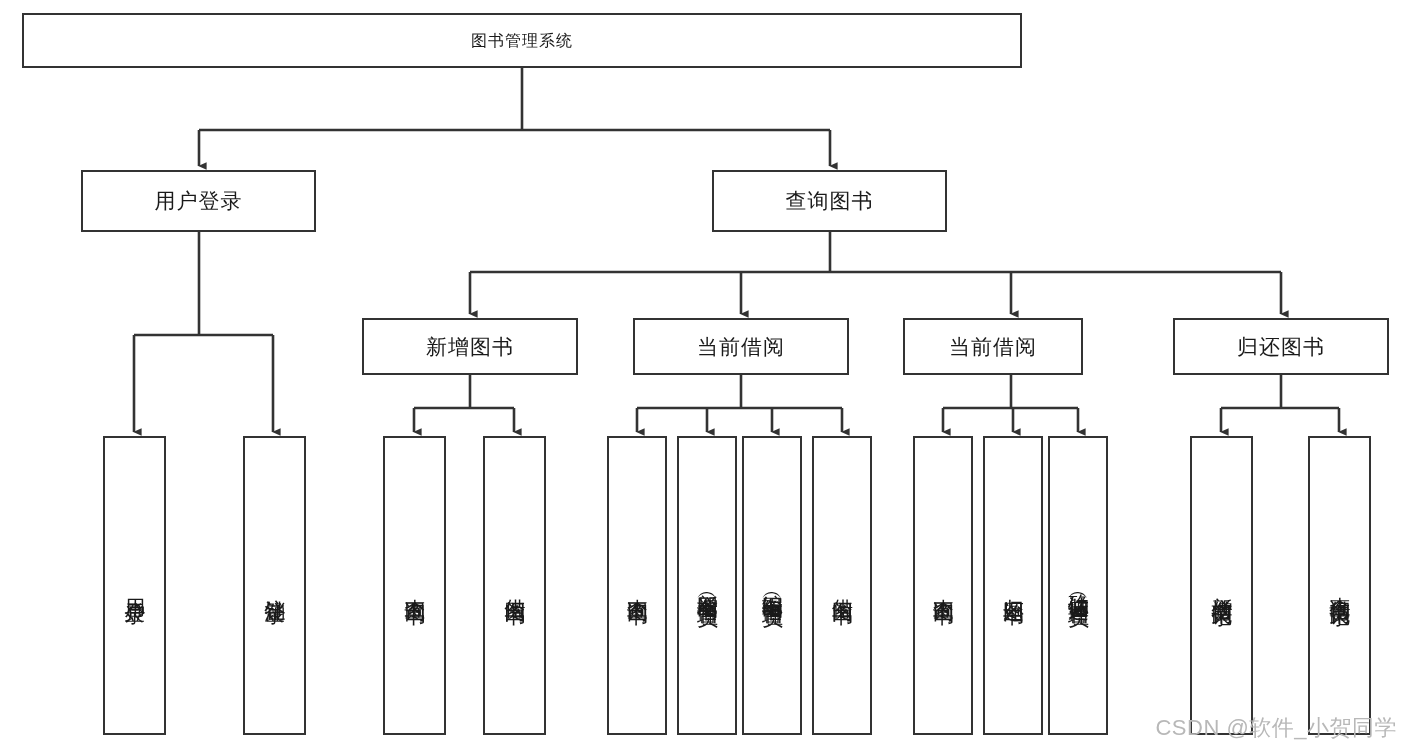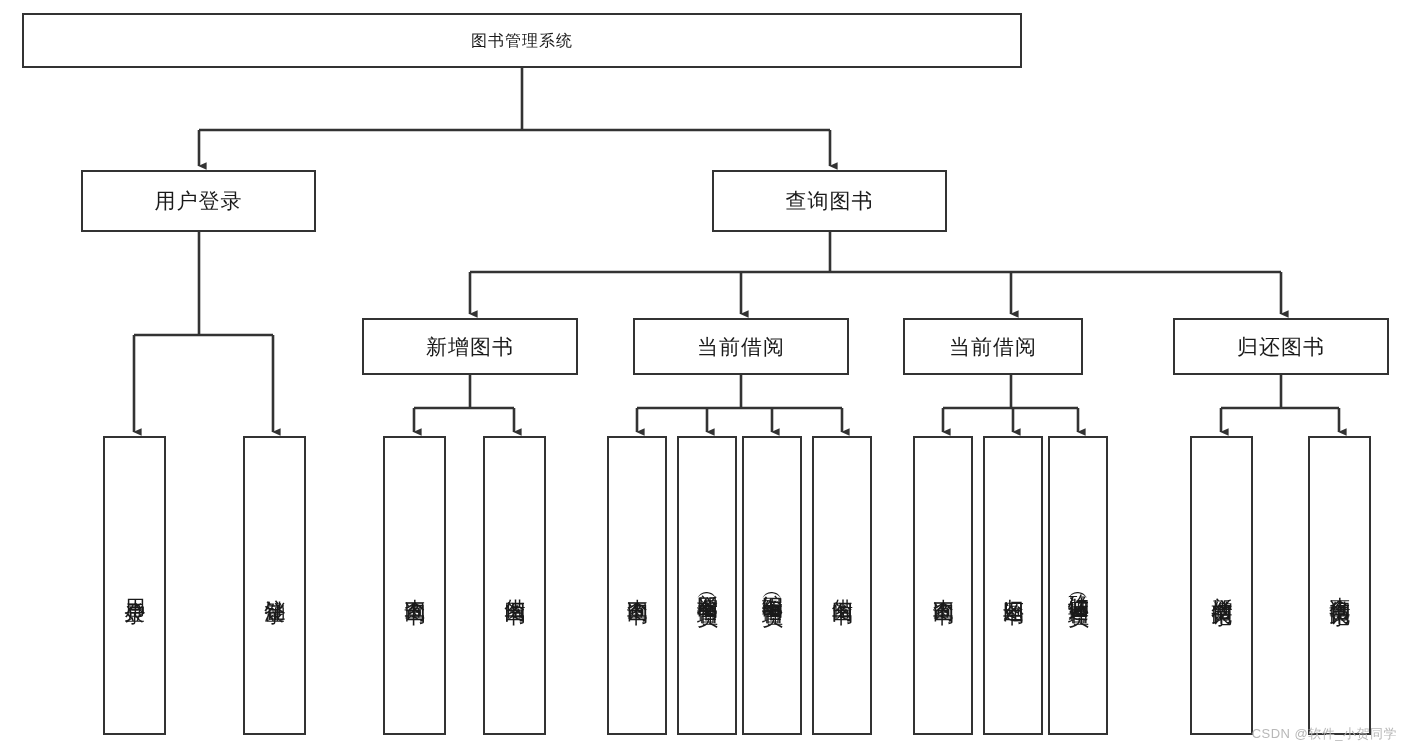--- a/index.html
+++ b/index.html
@@ -64,21 +64,21 @@
   .node-box.vertical .node-label {
     writing-mode: vertical-rl;
     text-orientation: upright;
     white-space: normal;
     max-height: 290px;
   }
   #watermark {
     position: absolute;
     right: 8px;
     bottom: 4px;
-    font-size: 13px;
+    font-size: 22px;
     color: #b8b8b8;
     letter-spacing: 0.5px;
     white-space: nowrap;
     pointer-events: none;
     font-family: "Liberation Sans", "DejaVu Sans", sans-serif;
   }
 </style>
 </head>
 <body>
 

